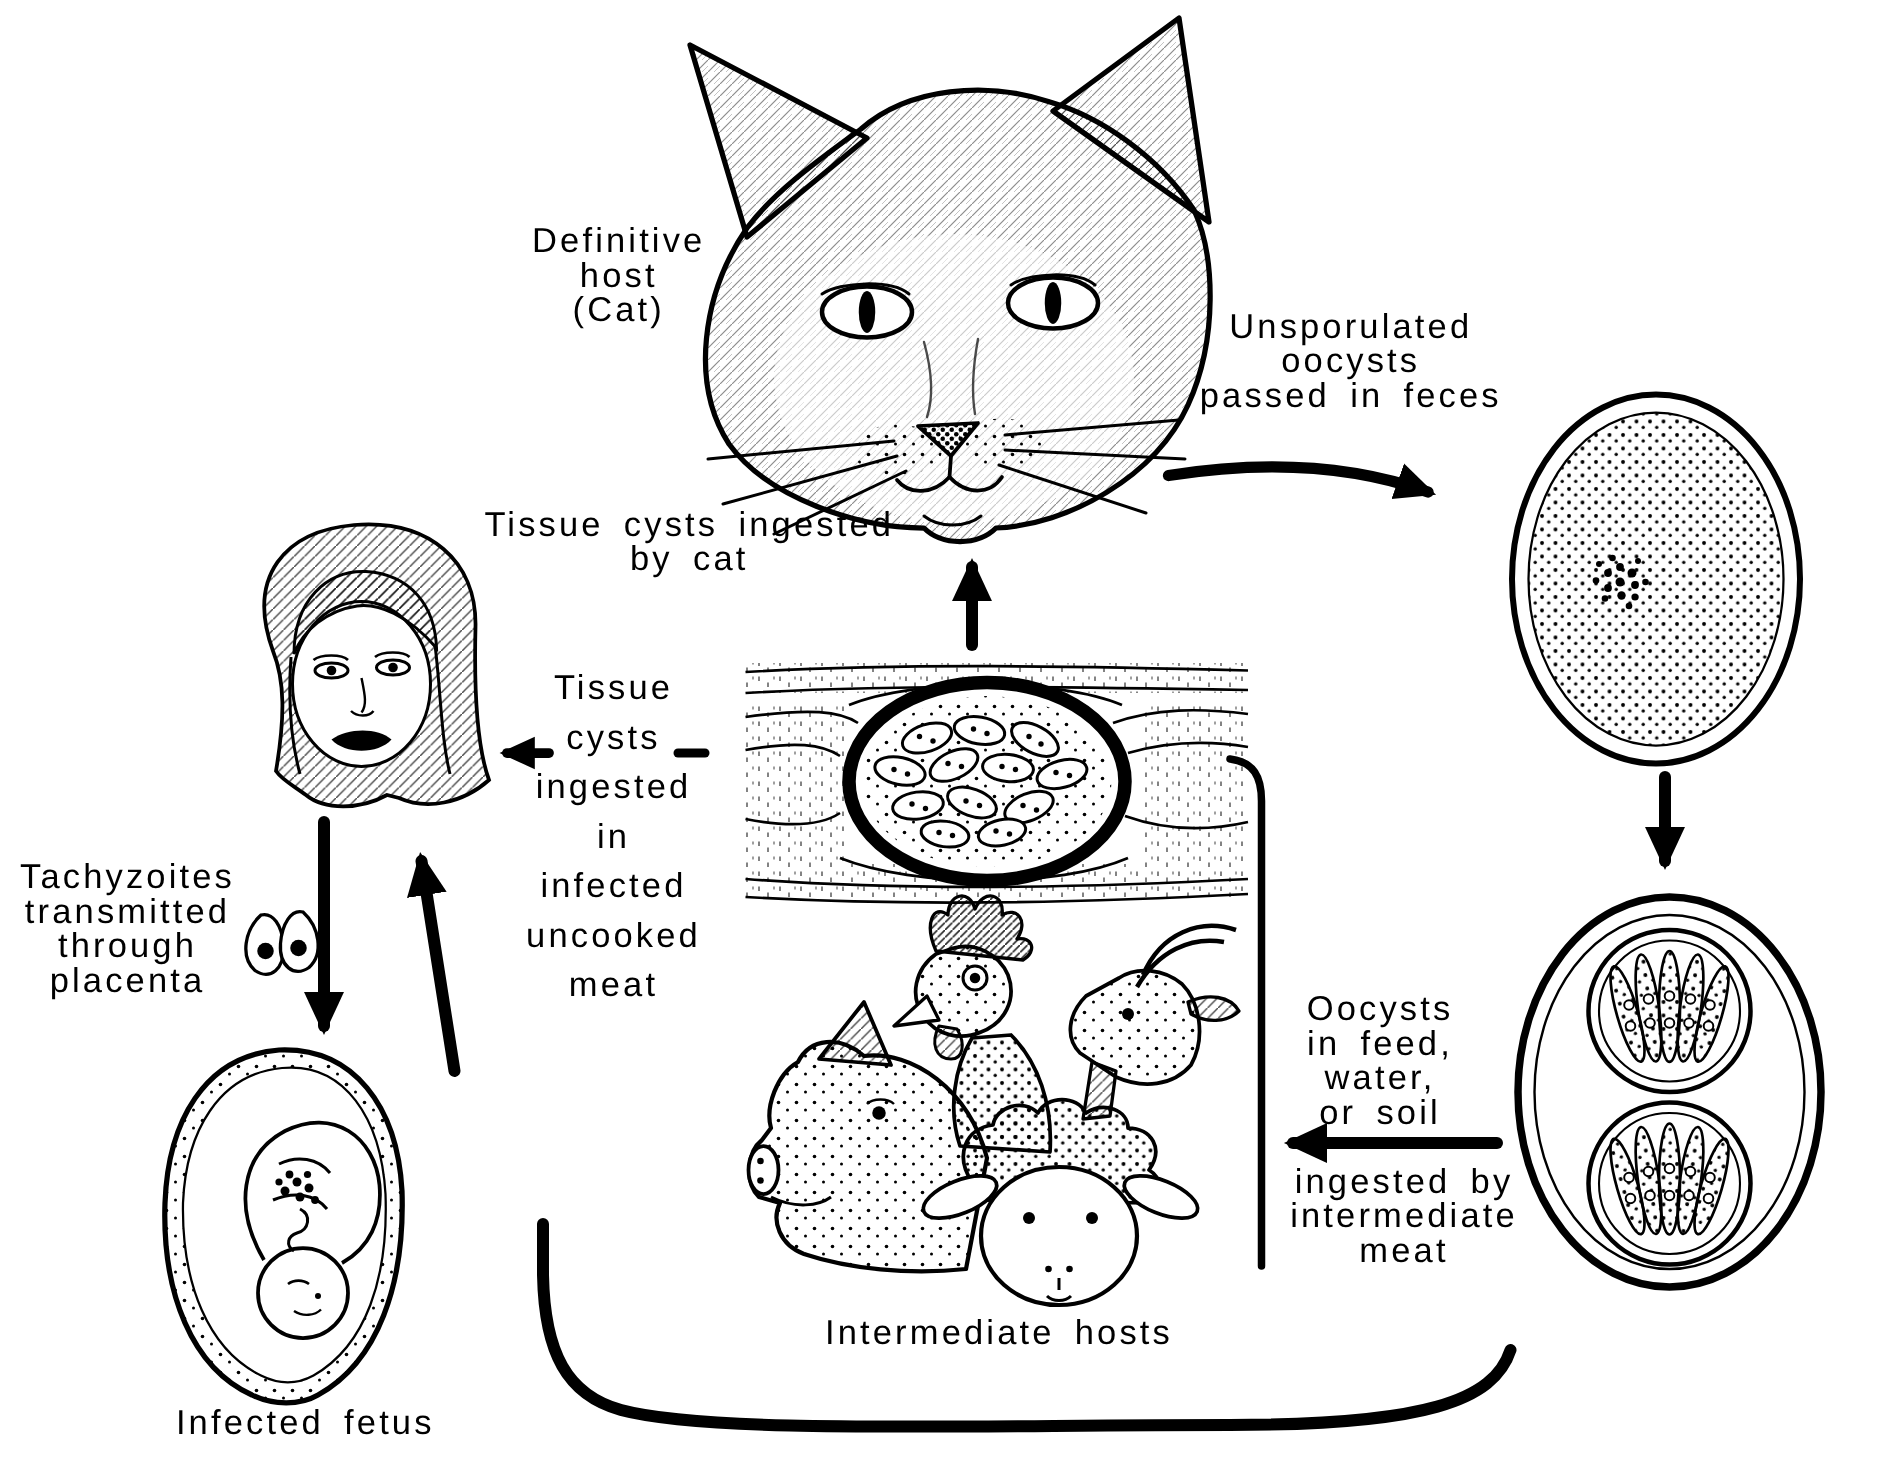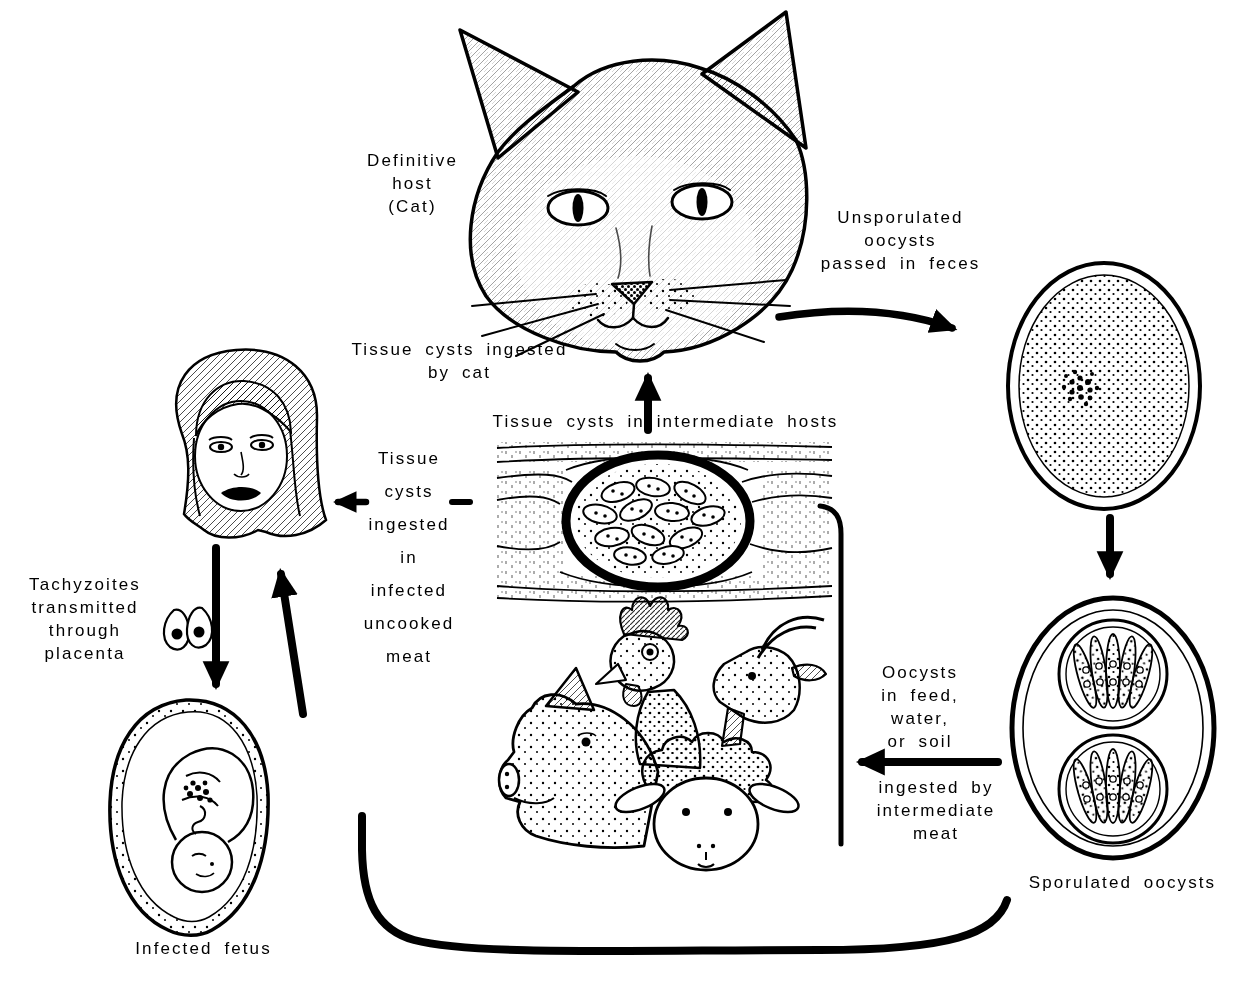--- a/index.html
+++ b/index.html
@@ -3,21 +3,21 @@
 <meta charset="utf-8">
 <style>
   html,body{margin:0;padding:0;background:#ffffff;}
   .canvas{
     position:relative;width:1260px;height:984px;background:#ffffff;overflow:hidden;
     font-family:"Liberation Sans", sans-serif;color:#000;
   }
   .art{position:absolute;left:0;top:0;width:1260px;height:984px;}
   .label{
     position:absolute;white-space:pre-line;text-align:center;
-    font-size:17px;line-height:23px;letter-spacing:2.1px;word-spacing:5px;
+    font-size:23px;line-height:23px;letter-spacing:2.1px;word-spacing:5px;
     color:#000;z-index:5;
   }
   .label.tight{line-height:33px;}
 </style>
 </head>
 <body>
 
 <div class="canvas">
 
   <svg class="art" viewBox="0 0 1260 984" xmlns="http://www.w3.org/2000/svg">
@@ -323,35 +323,34 @@
   </svg>
 
   <div class="label" style="left:330px;top:149px;width:165px;">Definitive
 host
 (Cat)</div>
   <div class="label" style="left:312px;top:338px;width:295px;">Tissue cysts ingested
 by cat</div>
   <div class="label" style="left:788px;top:206px;width:225px;">Unsporulated
 oocysts
 passed in feces</div>
-  <div class="label" style="left:438px;top:410px;width:455px;">Tissue cysts in intermediate hosts</div>
   <div class="label tight" style="left:350px;top:442px;width:118px;">Tissue
 cysts
 ingested
 in
 infected
 uncooked
 meat</div>
   <div class="label" style="left:4px;top:573px;width:162px;">Tachyzoites
 transmitted
 through
 placenta</div>
   <div class="label" style="left:106px;top:937px;width:195px;">Infected fetus</div>
+  <div class="label" style="left:540px;top:877px;width:252px;">Intermediate hosts</div>
   <div class="label" style="left:856px;top:661px;width:128px;">Oocysts
 in feed,
 water,
 or soil</div>
   <div class="label" style="left:846px;top:776px;width:180px;">ingested by
 intermediate
 meat</div>
-  <div class="label" style="left:995px;top:871px;width:255px;">Sporulated oocysts</div>
 
 </div>
 
 </body></html>

